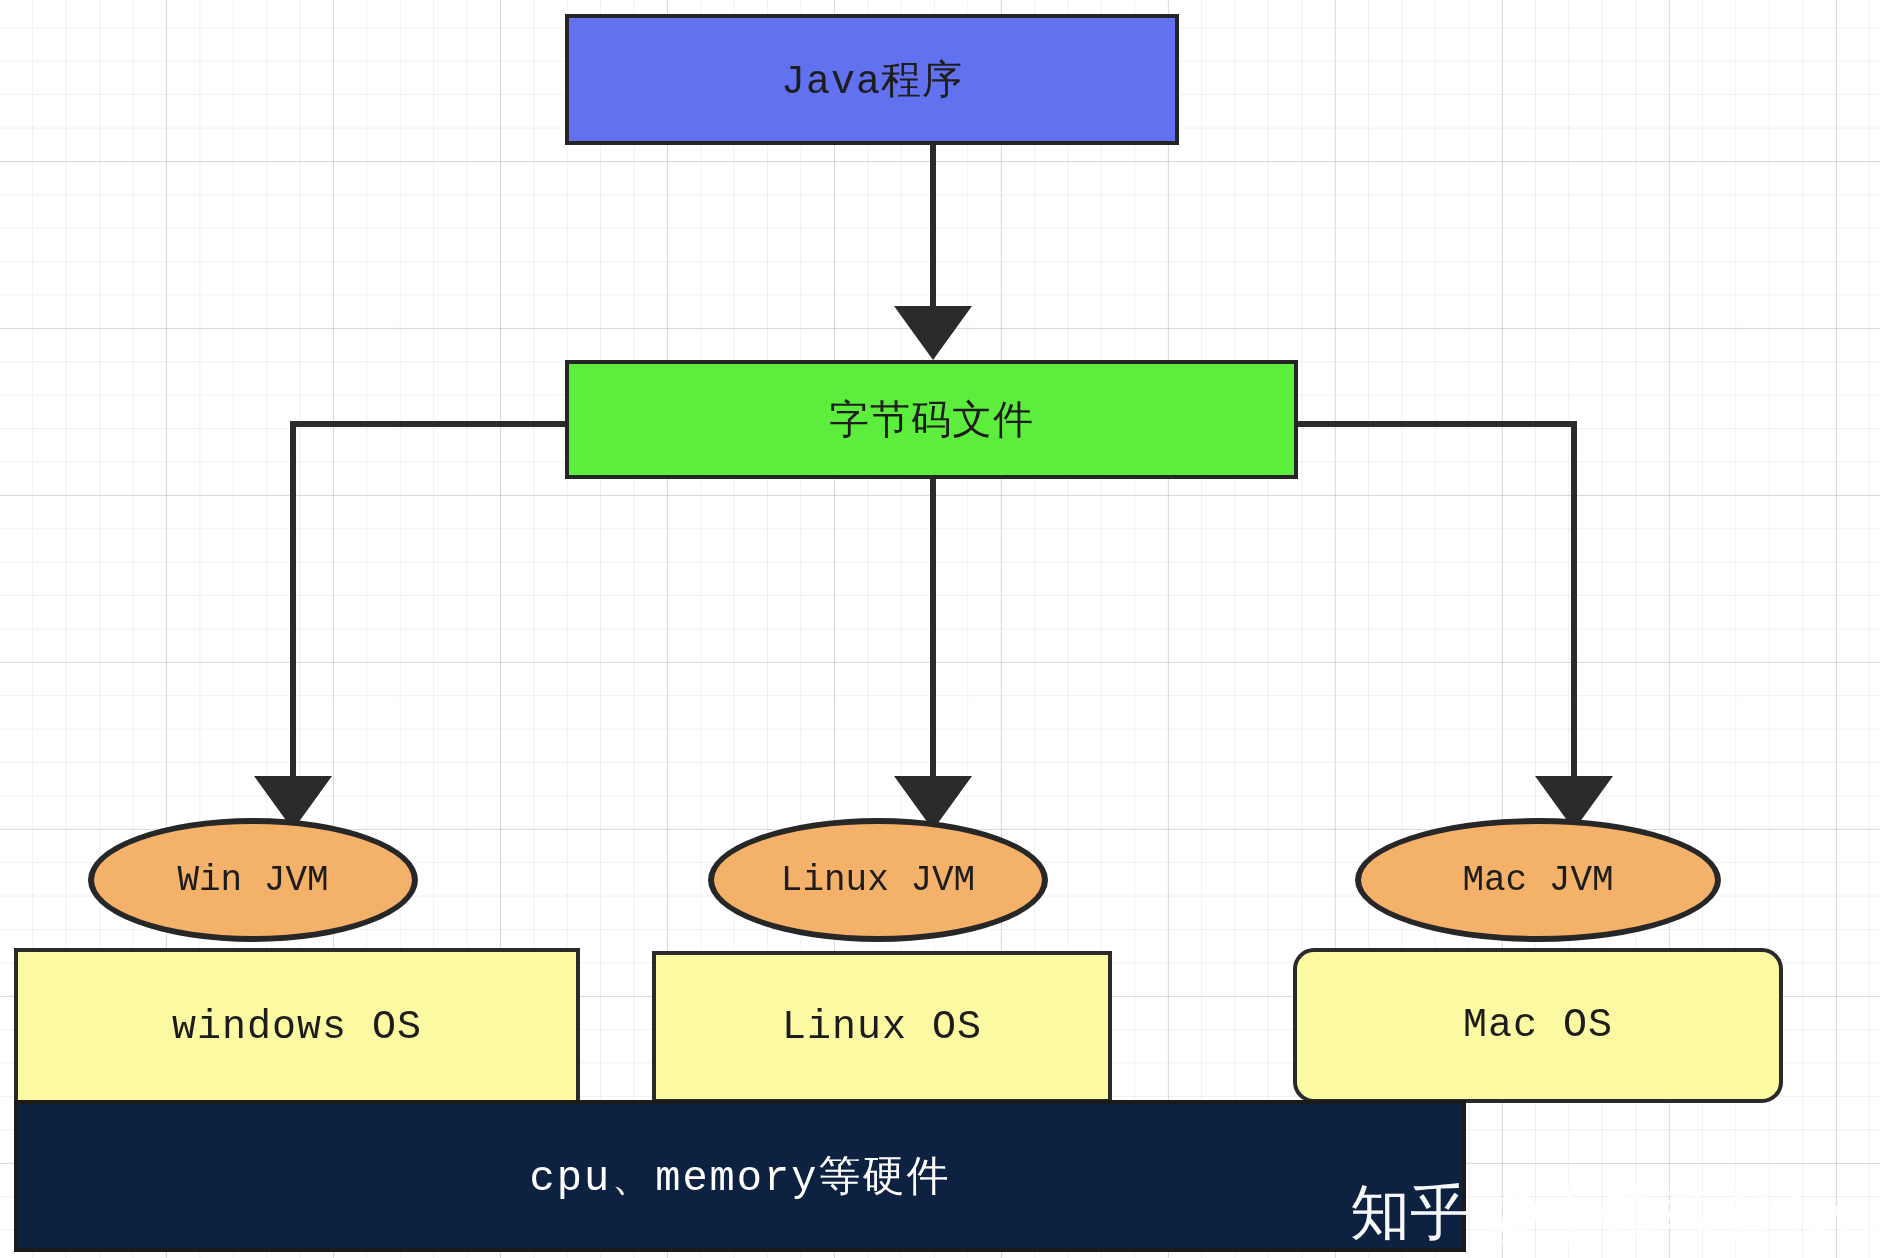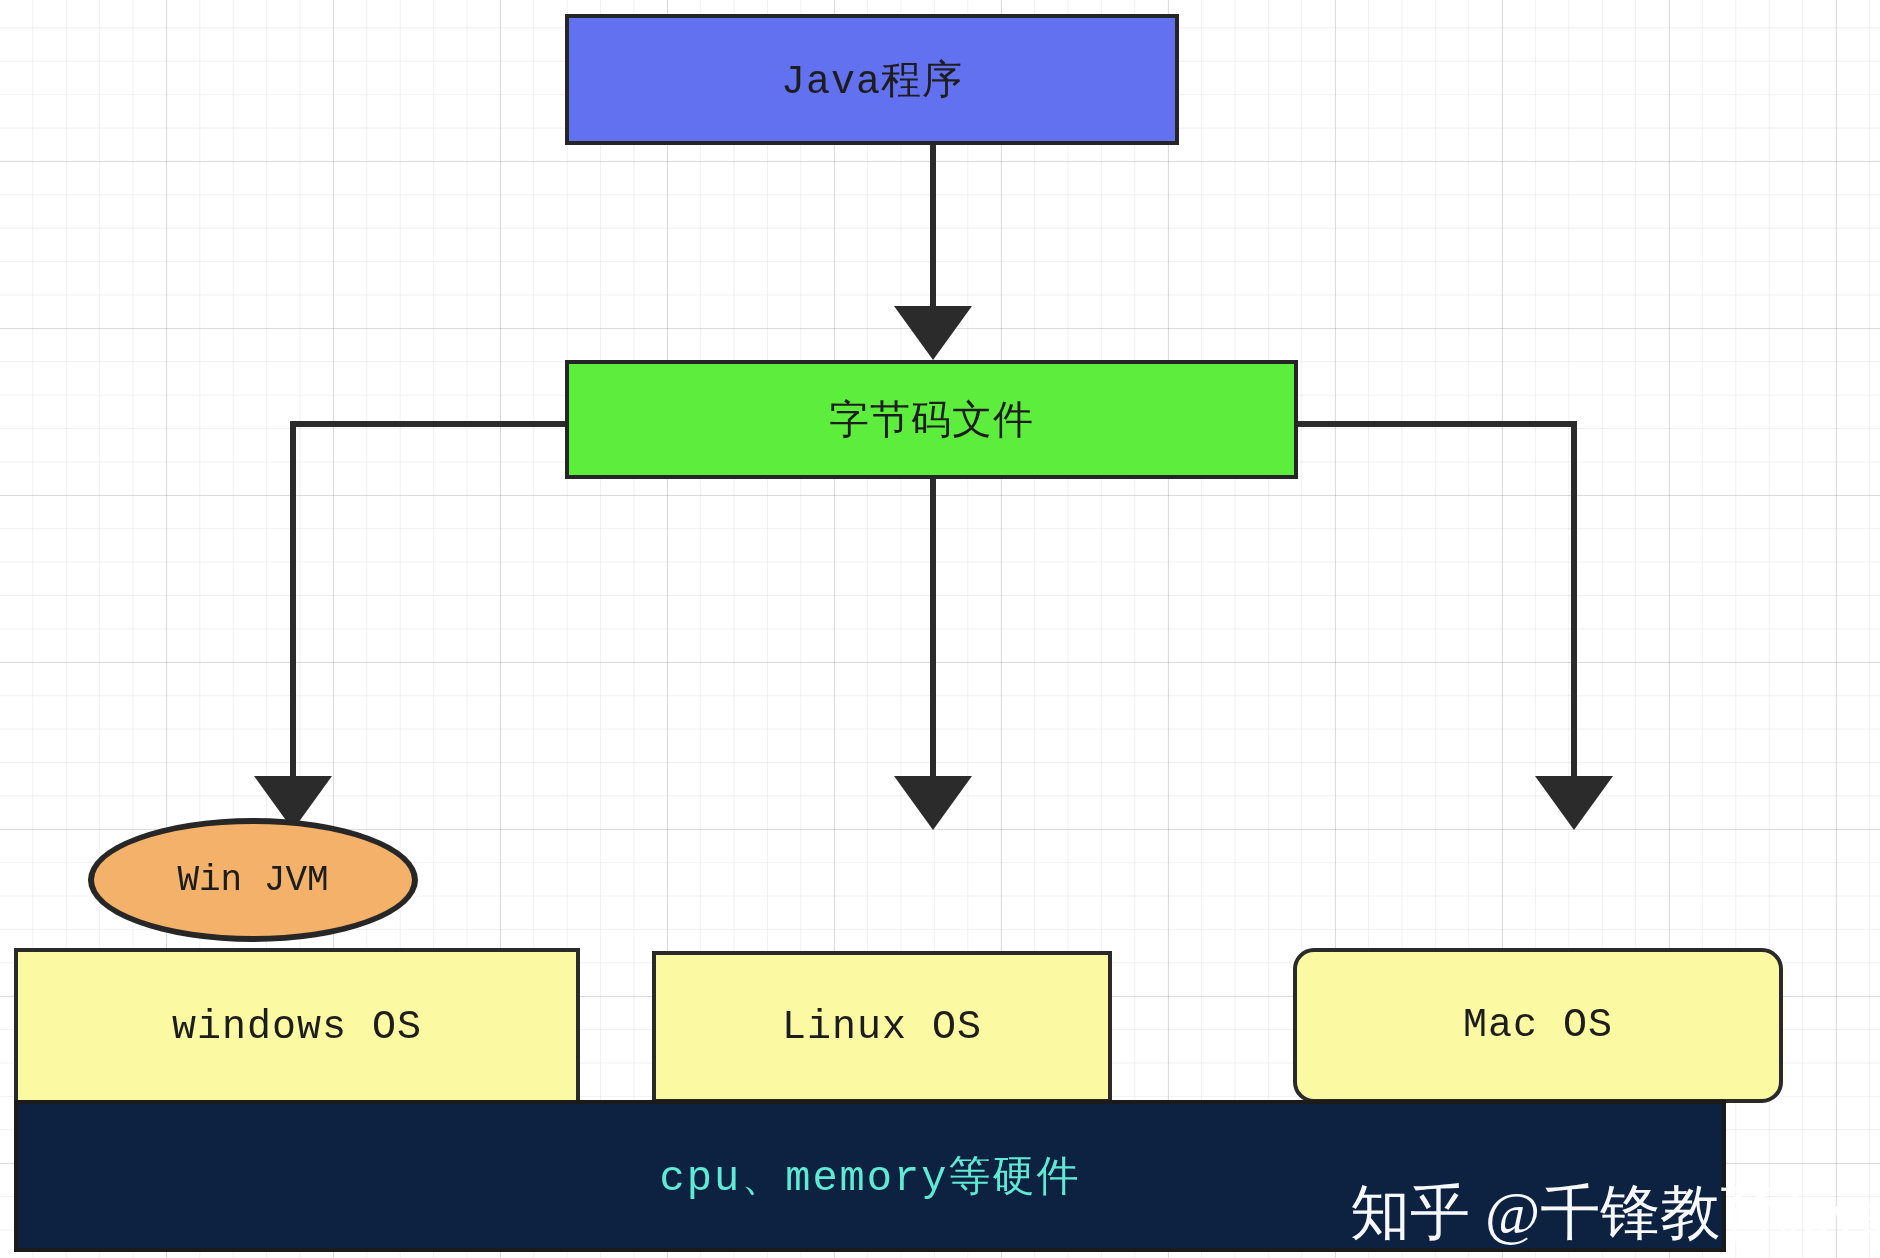--- a/index.html
+++ b/index.html
@@ -59,24 +59,24 @@
     border:4px solid #2a2a2a;
     background:#fbfaa2;
     font-size:40px;
     color:#1d1d1d;
   }
   .node-os-win{left:14px;top:948px;width:566px;height:158px;}
   .node-os-linux{left:652px;top:951px;width:460px;height:152px;}
   .node-os-mac{left:1293px;top:948px;width:490px;height:155px;border-radius:21px;}
 
   .node-hardware{
-    left:14px;top:1100px;width:1712px;height:152px;
+    left:14px;top:1100px;width:1452px;height:152px;
     background:#0d2240;
     border:4px solid #1b1b1b;
-    color:#5eead4;
+    color:#ffffff;
     font-size:42px;
     letter-spacing:2px;
   }
 
   .watermark{
     position:absolute;
     left:1290px;top:1128px;
     width:600px;
     color:#ffffff;
     font-size:60px;
@@ -121,21 +121,27 @@
   </div>
 
   <div class="node ellipse node-jvm-win">
     <span>Win JVM</span>
   </div>
 
   <div class="node rect node-bytecode">
     <span>字节码文件</span>
   </div>
 
+  <div class="node ellipse node-jvm-linux">
+    <span>Linux JVM</span>
+  </div>
 
+  <div class="node ellipse node-jvm-mac">
+    <span>Mac JVM</span>
+  </div>
 
   <div class="node rect os node-os-linux">
     <span>Linux OS</span>
   </div>
 
   <div class="node rect os node-os-win">
     <span>windows OS</span>
   </div>
 
   <div class="node rect os node-os-mac">

